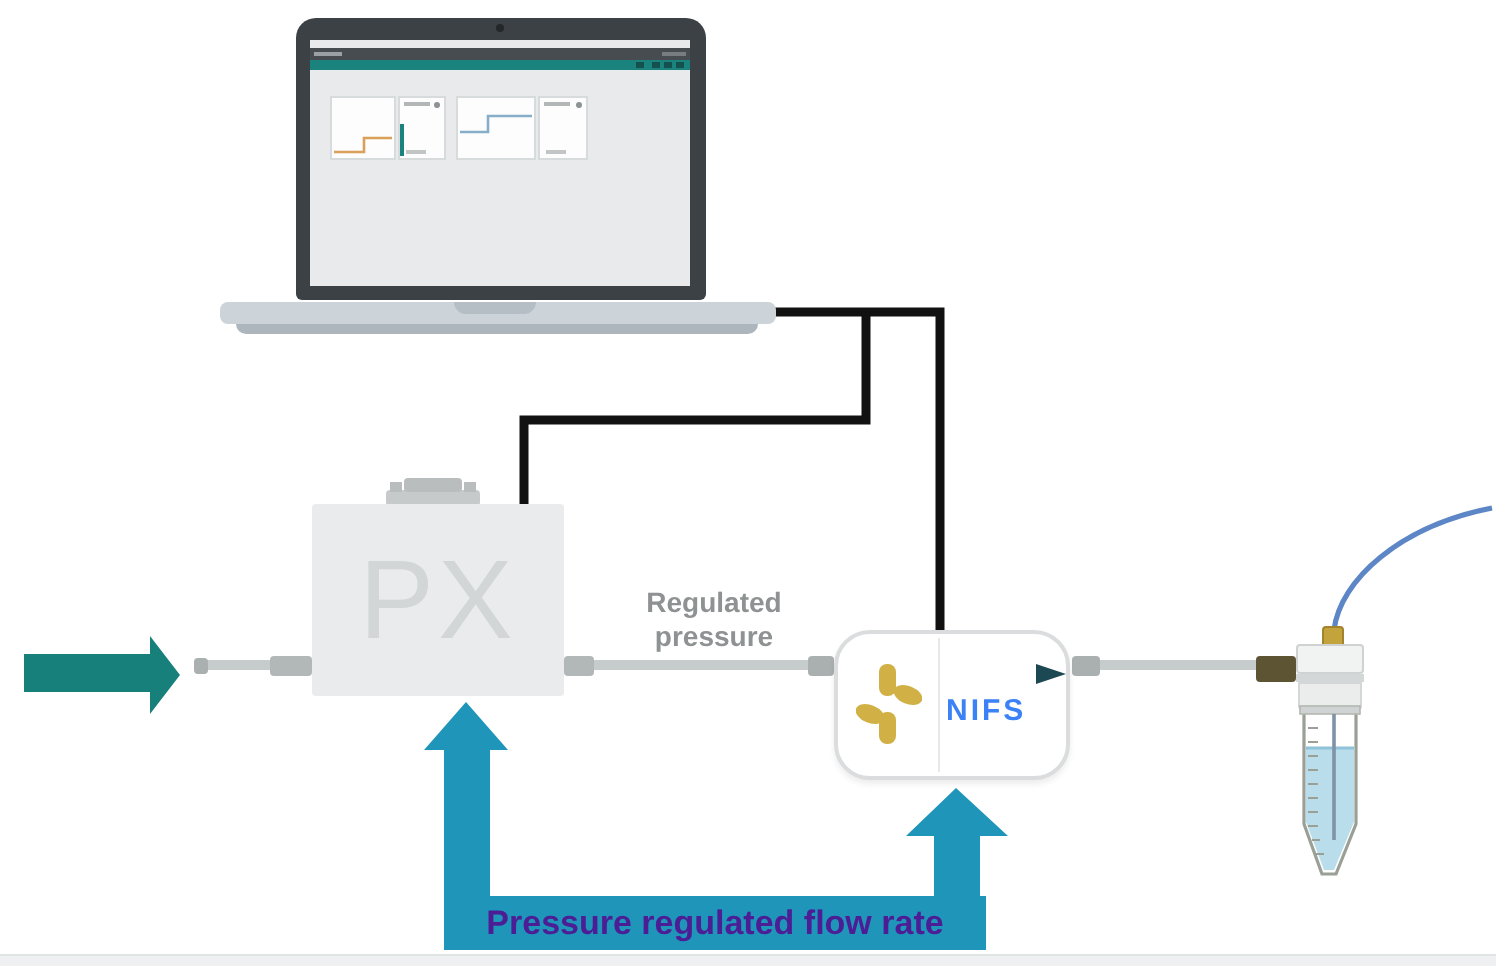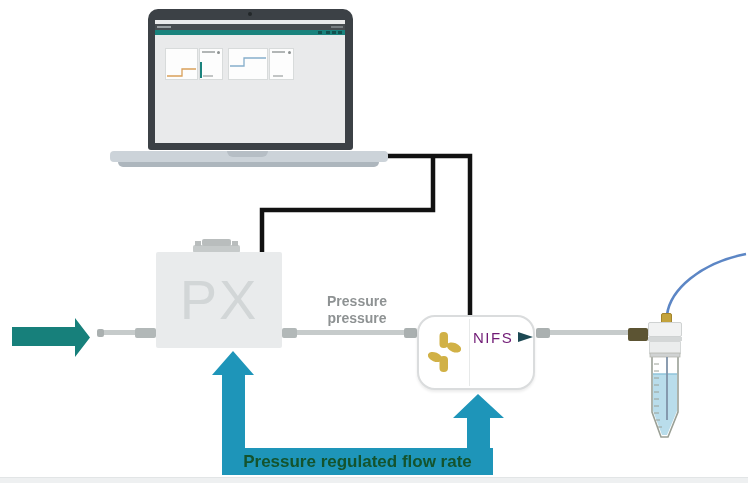--- a/index.html
+++ b/index.html
@@ -50,36 +50,36 @@
   .supply-label{left:2px;top:284px;width:86px;text-align:center;color:#17807b;
     font-weight:bold;font-size:15px;line-height:1.15;}
   .regulated-label{left:303px;top:293px;width:108px;text-align:center;color:#8e9293;
     font-weight:bold;font-size:14px;line-height:1.2;}
 
   
   .nifs-box{left:417px;top:315px;width:118px;height:75px;background:#ffffff;
     border:2px solid #dadcdd;border-radius:18px;box-sizing:border-box;
     box-shadow:0 2px 3px rgba(0,0,0,0.08);}
   .nifs-divider{left:50px;top:2px;width:1px;height:67px;background:#e7e9e9;}
-  .nifs-label{left:54px;top:12px;width:58px;font-size:15px;font-weight:normal;
-    color:#701a75;letter-spacing:1.5px;}
+  .nifs-label{left:54px;top:30px;width:58px;font-size:15px;font-weight:bold;
+    color:#3b82f6;letter-spacing:1.5px;}
   .nifs-play{left:99px;top:15px;width:0;height:0;border-top:5px solid transparent;
     border-bottom:5px solid transparent;border-left:15px solid #1c4853;}
   .nifs-logo{left:9px;top:15px;}
 
   
   .gold-fit{left:661px;top:313px;width:11px;height:11px;background:#c3a33c;border-radius:2px;border:1px solid #a3842c;box-sizing:border-box;}
   .olive-fit{left:628px;top:328px;width:20px;height:13px;background:#5c5433;border-radius:2px;}
   .cap-top{left:648px;top:322px;width:34px;height:15px;background:#f1f2f2;border:1px solid #cfd2d2;border-radius:2px;box-sizing:border-box;}
   .cap-band{left:648px;top:337px;width:34px;height:4px;background:#d4d7d7;}
   .cap-low{left:649px;top:341px;width:32px;height:14px;background:#ebeded;border:1px solid #d4d7d7;border-radius:0 0 2px 2px;box-sizing:border-box;}
 
   
   .flow-banner-text{left:222px;top:448px;width:271px;height:27px;line-height:27px;
-    text-align:center;color:#14532d;font-weight:bold;font-size:17px;}
+    text-align:center;color:#4c1d95;font-weight:bold;font-size:17px;}
 
   .footer-strip{left:0;top:477px;width:748px;height:6px;background:#eef0f1;border-top:1px solid #e2e5e6;}
 
   svg{display:block;}
 </style>
 </head>
 <body>
 
 <div class="canvas">
 
@@ -145,21 +145,21 @@
   <div class="abs fit" style="left:536px;top:328px;width:14px;height:10px;"></div>
 
   <div class="abs db9-base"></div>
   <div class="abs db9-shell"></div>
   <div class="abs db9-nub-l"></div>
   <div class="abs db9-nub-r"></div>
   <div class="abs px-box">
     <span class="px-label">PX</span>
   </div>
 
-  <div class="abs regulated-label">Pressure pressure</div>
+  <div class="abs regulated-label">Regulated pressure</div>
 
   <div class="abs nifs-box">
     <div class="abs nifs-divider"></div>
     <svg class="abs nifs-logo" width="33" height="40" viewBox="0 0 33 40">
       <rect x="11.5" y="0" width="8.5" height="16" rx="4" fill="#d1b146"></rect>
       <rect x="11.5" y="24" width="8.5" height="16" rx="4" fill="#d1b146"></rect>
       <ellipse cx="26" cy="15.5" rx="7.5" ry="4.5" transform="rotate(22 26 15.5)" fill="#d1b146"></ellipse>
       <ellipse cx="7" cy="25" rx="7.5" ry="4.5" transform="rotate(22 7 25)" fill="#d1b146"></ellipse>
     </svg>
     <div class="abs nifs-label">NIFS</div>

